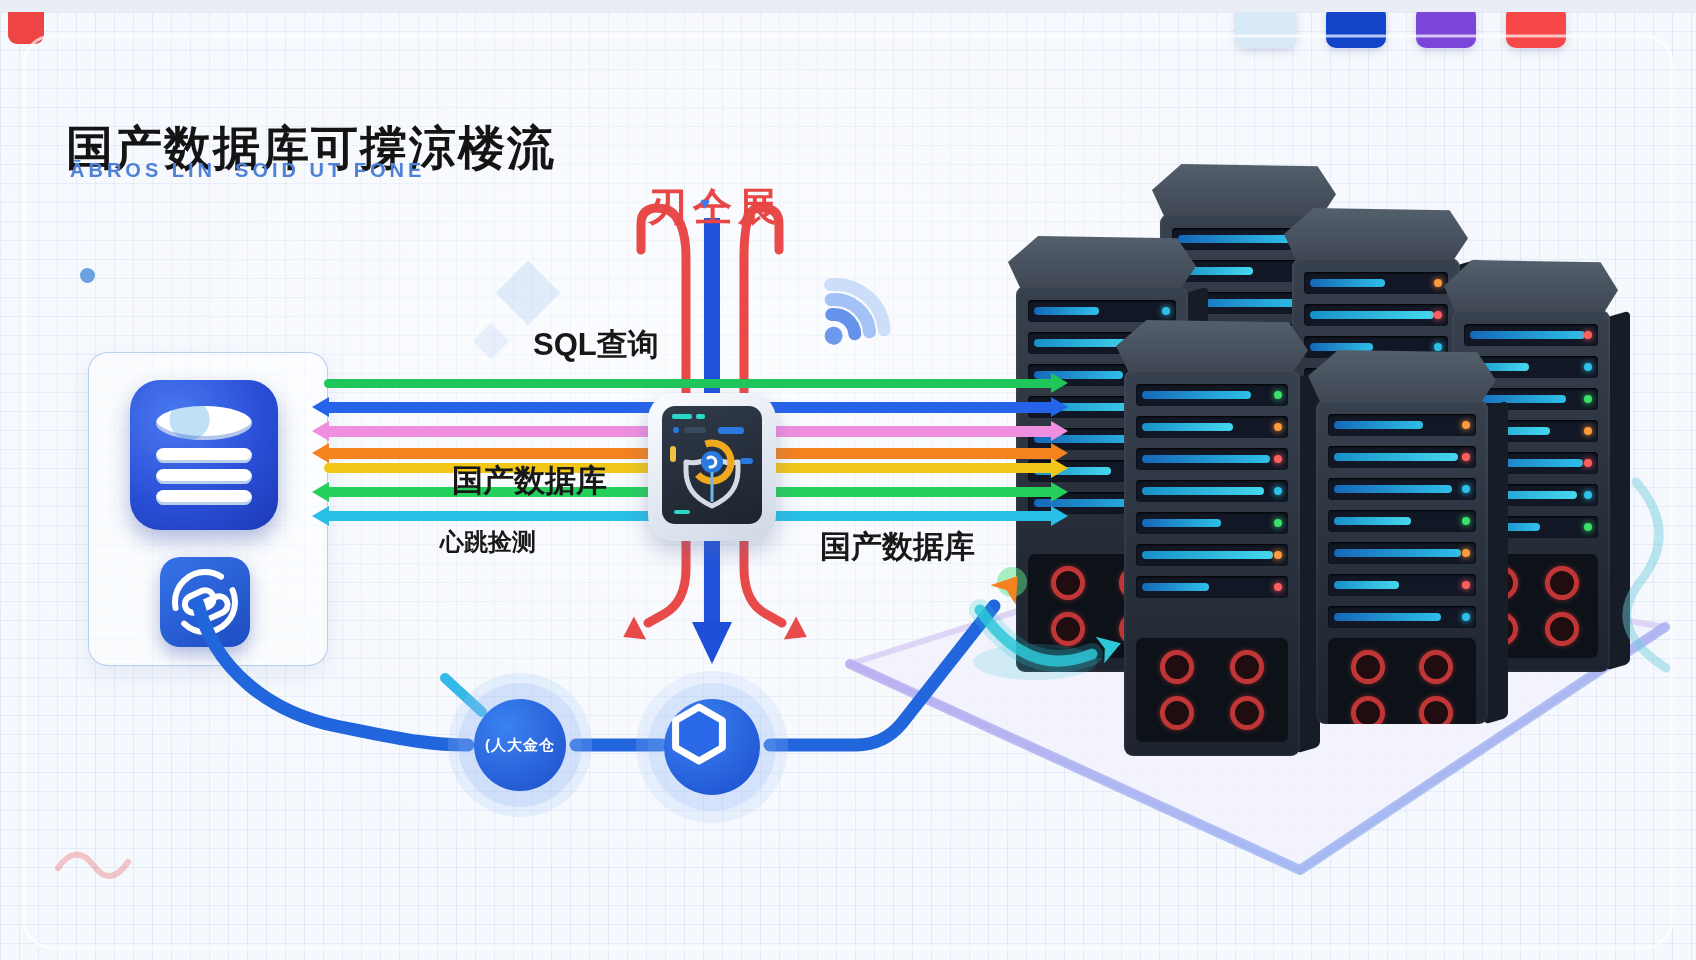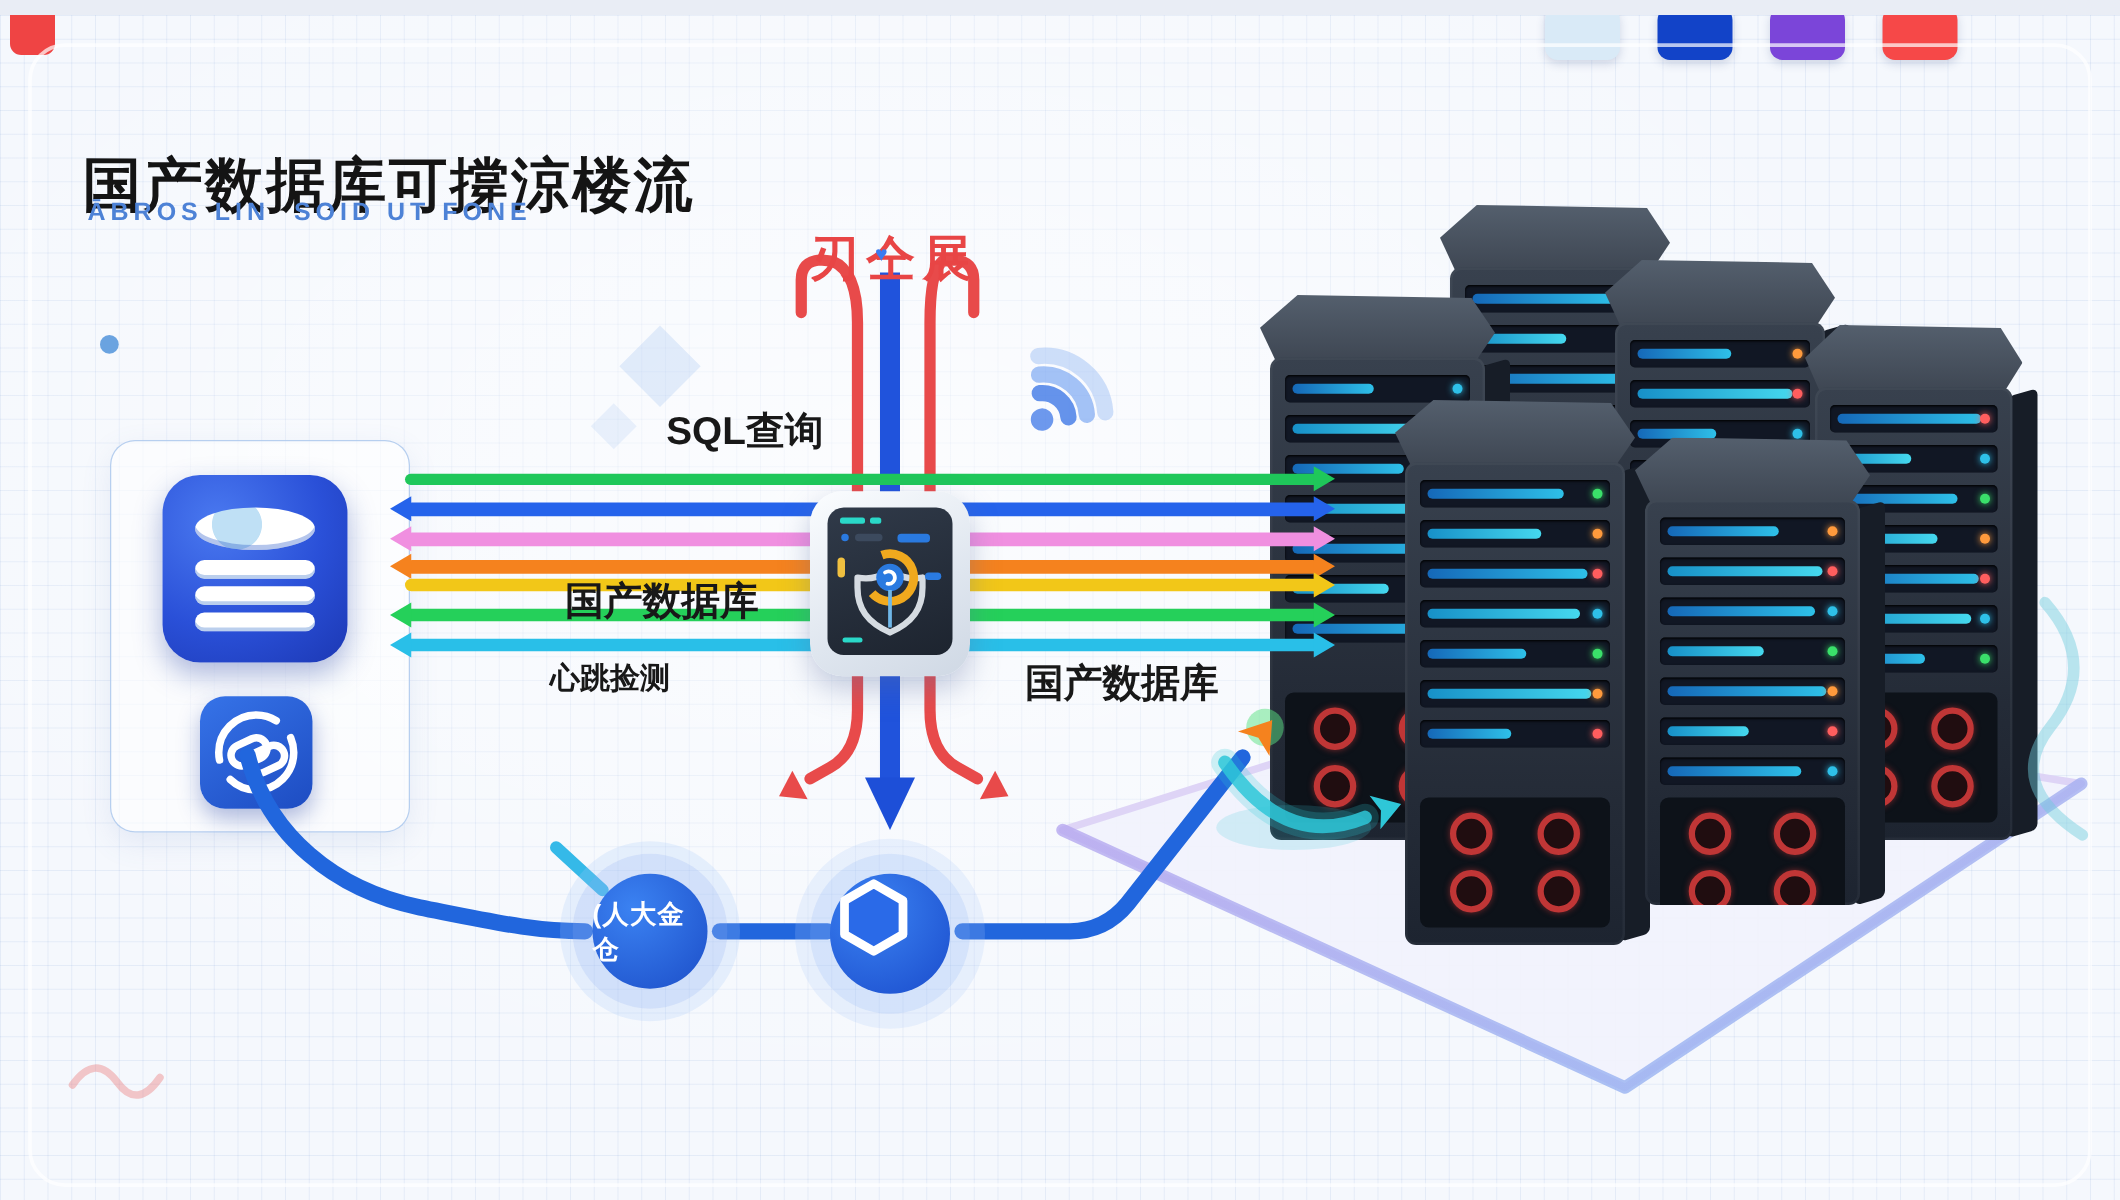--- a/index.html
+++ b/index.html
@@ -48,21 +48,21 @@
   .ah.r{right:0;border-left:17px solid #000;}
   
   .shield{position:absolute;left:648px;top:381px;width:128px;height:148px;border-radius:26px;
     background:linear-gradient(150deg,#fbfdff,#dfe6ef 60%,#cfd8e4);box-shadow:0 10px 24px rgba(90,110,160,.35);}
   .screen{position:absolute;left:14px;top:13px;width:100px;height:118px;border-radius:13px;
     background:linear-gradient(160deg,#303a49,#1d242f);overflow:hidden;}
   
   .node{position:absolute;border-radius:50%;}
   .kc-halo{left:458px;top:671px;width:124px;height:124px;background:rgba(150,185,245,.38);box-shadow:0 0 0 10px rgba(165,200,250,.22);}
   .kc-core{left:474px;top:687px;width:92px;height:92px;background:radial-gradient(circle at 35% 30%,#3b82f2,#1c4ec8);
-    display:flex;align-items:center;justify-content:center;color:#fff;font-size:21px;font-weight:800;letter-spacing:1px;}
+    display:flex;align-items:center;justify-content:center;color:#fff;font-size:15px;font-weight:800;letter-spacing:1px;}
   .hex-halo{left:648px;top:671px;width:128px;height:128px;background:rgba(150,185,245,.35);box-shadow:0 0 0 12px rgba(170,200,250,.2);}
   .hex-core{left:664px;top:687px;width:96px;height:96px;background:radial-gradient(circle at 35% 30%,#3b82f2,#1a4ccc);
     display:flex;align-items:center;justify-content:center;}
   
   .tower{position:absolute;}
   .cap{position:absolute;left:-8px;right:-8px;top:-44px;height:58px;background:linear-gradient(180deg,#545f6d,#3c4450);
     clip-path:polygon(8% 100%,0 45%,16% 0,90% 4%,100% 52%,90% 100%);border-radius:6px;}
   .tside{position:absolute;right:-20px;top:10px;width:24px;height:96%;background:#171d27;transform:skewY(-16deg);border-radius:5px;}
   .tface{position:absolute;inset:6px 0 0 0;background:linear-gradient(180deg,#38414e,#242b37 70%,#1d2430);
     border-radius:9px;padding:14px 12px;display:flex;flex-direction:column;gap:10px;overflow:hidden;box-shadow:inset 0 0 0 2px rgba(255,255,255,.04);}

